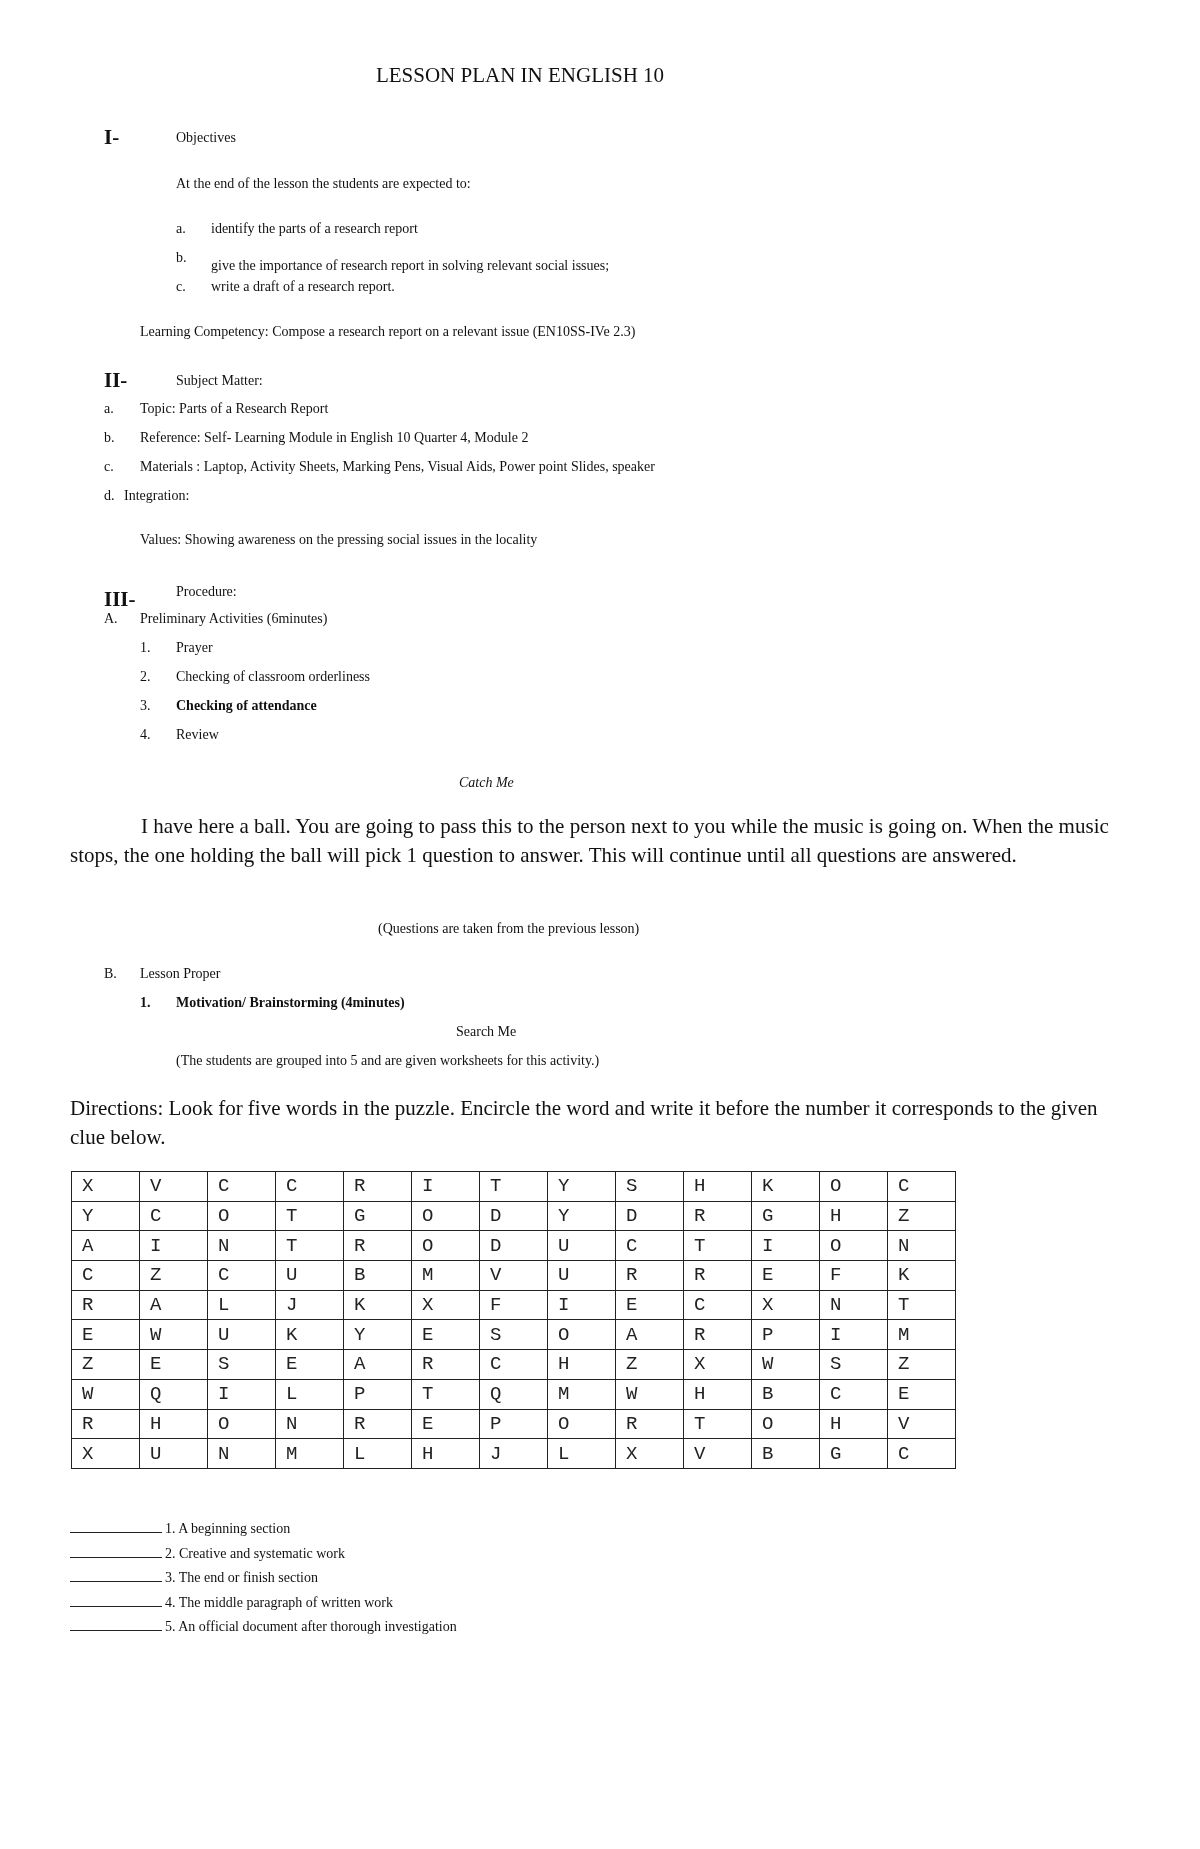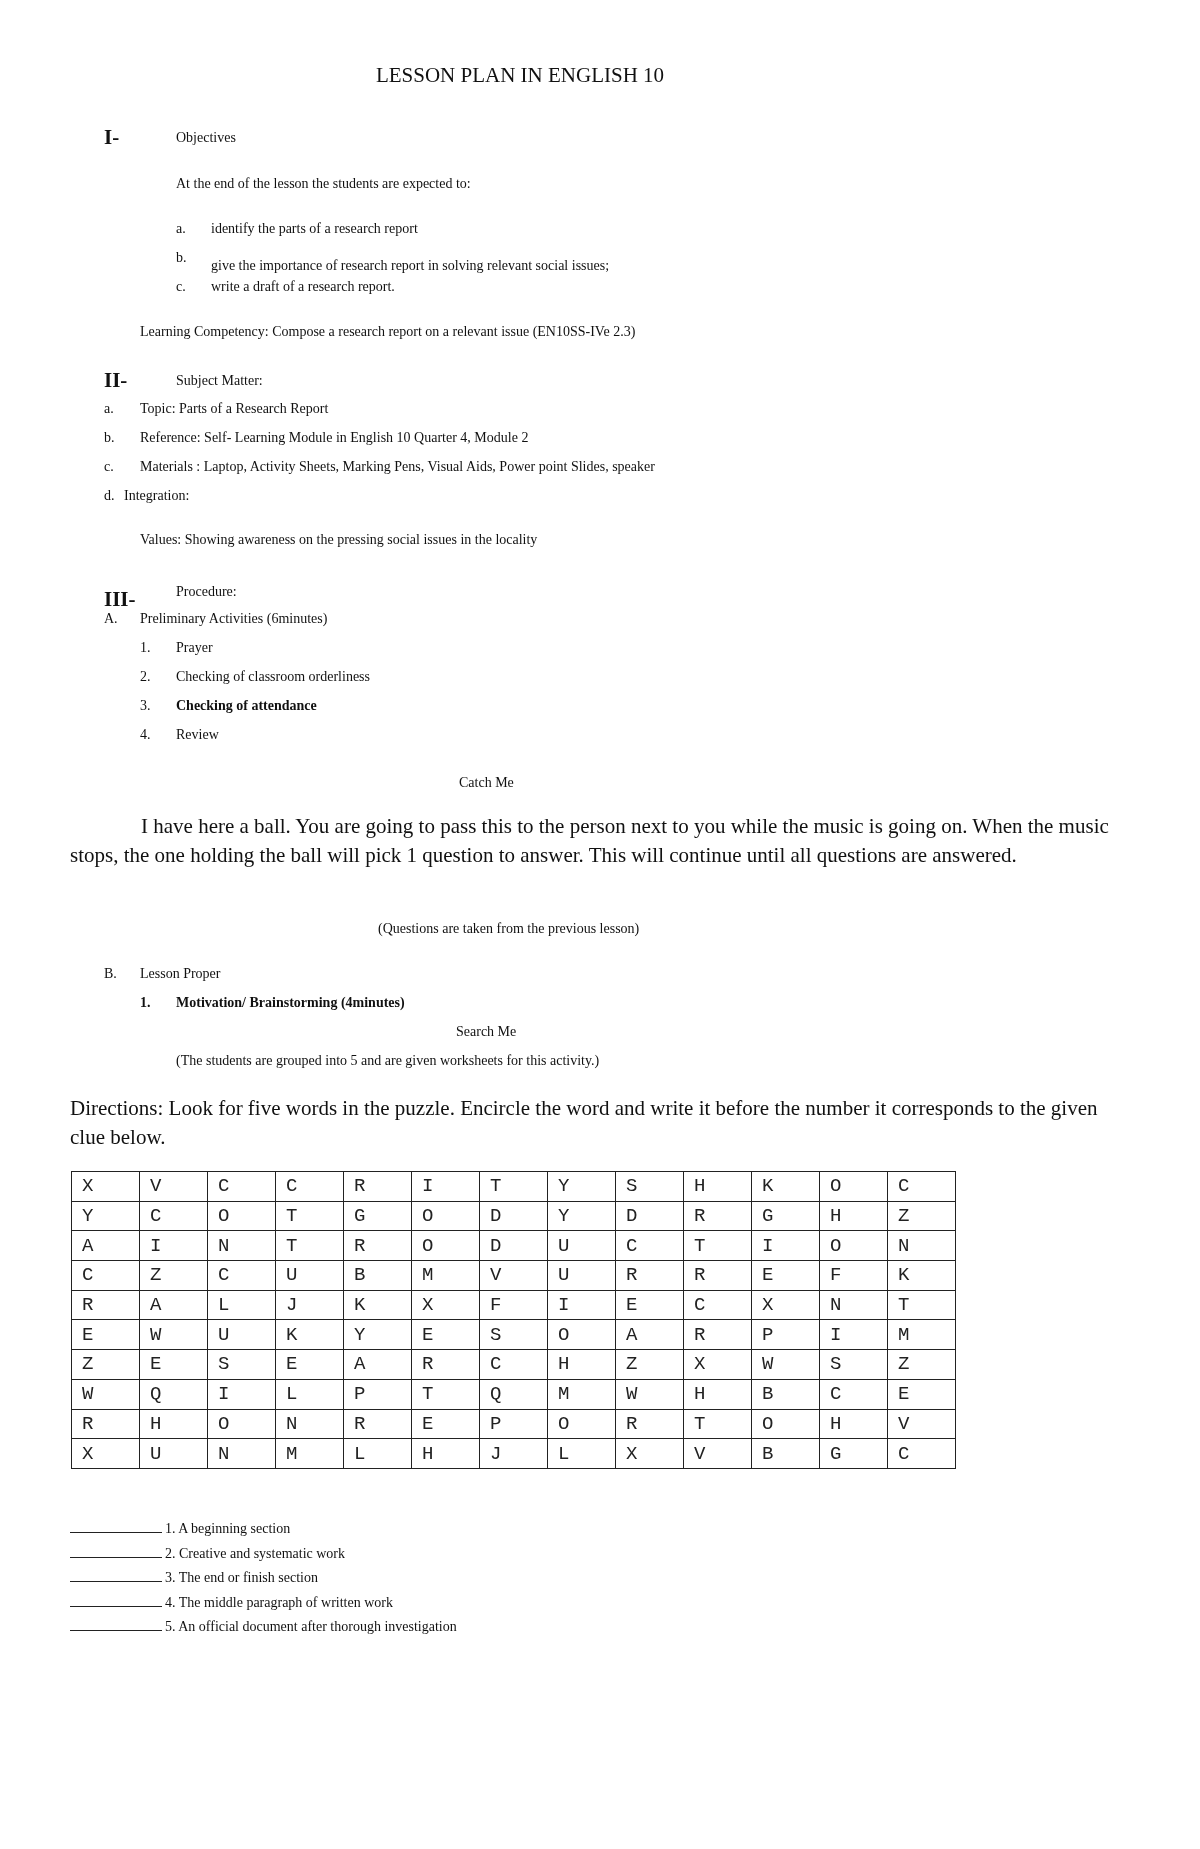--- a/index.html
+++ b/index.html
@@ -59,21 +59,21 @@
 
 <div class="t" style="left:140px; top:636px;">1.</div>
 <div class="t" style="left:176px; top:636px;">Prayer</div>
 <div class="t" style="left:140px; top:665px;">2.</div>
 <div class="t" style="left:176px; top:665px;">Checking of classroom orderliness</div>
 <div class="t" style="left:140px; top:694px;">3.</div>
 <div class="t" style="left:176px; top:694px;font-weight:bold;">Checking of attendance</div>
 <div class="t" style="left:140px; top:723px;">4.</div>
 <div class="t" style="left:176px; top:723px;">Review</div>
 
-<div class="t" style="left:459px; top:771px;">Catch Me</div>
+<div class="t" style="left:459px; top:771px;font-style:italic;">Catch Me</div>
 
 <div class="para" style="top:812px;"><span class="indent"></span><span>I have here a ball. You are going to pass this to the person next to you while the music is going on. When the music stops, the one holding the ball will pick 1 question to answer. This will continue until all questions are answered.</span></div>
 
 <div class="t" style="left:378px; top:917px;">(Questions are taken from the previous lesson)</div>
 
 <div class="t" style="left:104px; top:962px;">B.</div>
 <div class="t" style="left:140px; top:962px;">Lesson Proper</div>
 
 <div class="t bold" style="left:140px; top:991px;">1.</div>
 <div class="t bold" style="left:176px; top:991px;">Motivation/ Brainstorming (4minutes)</div>

